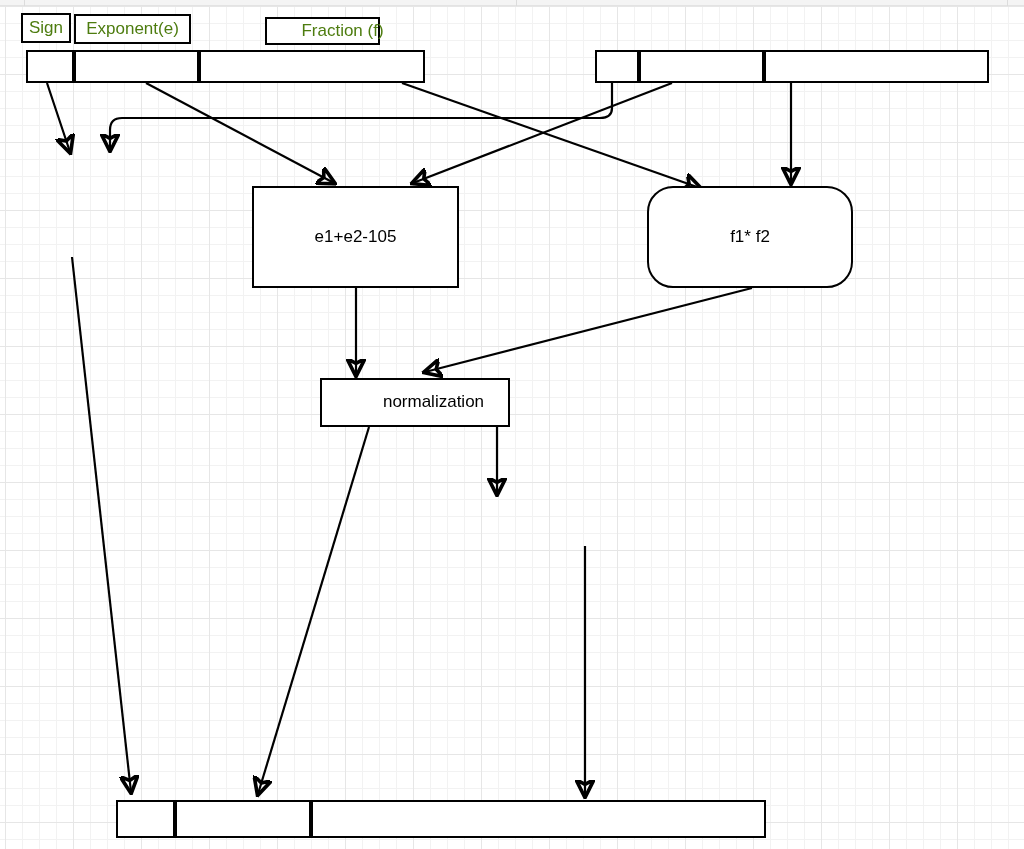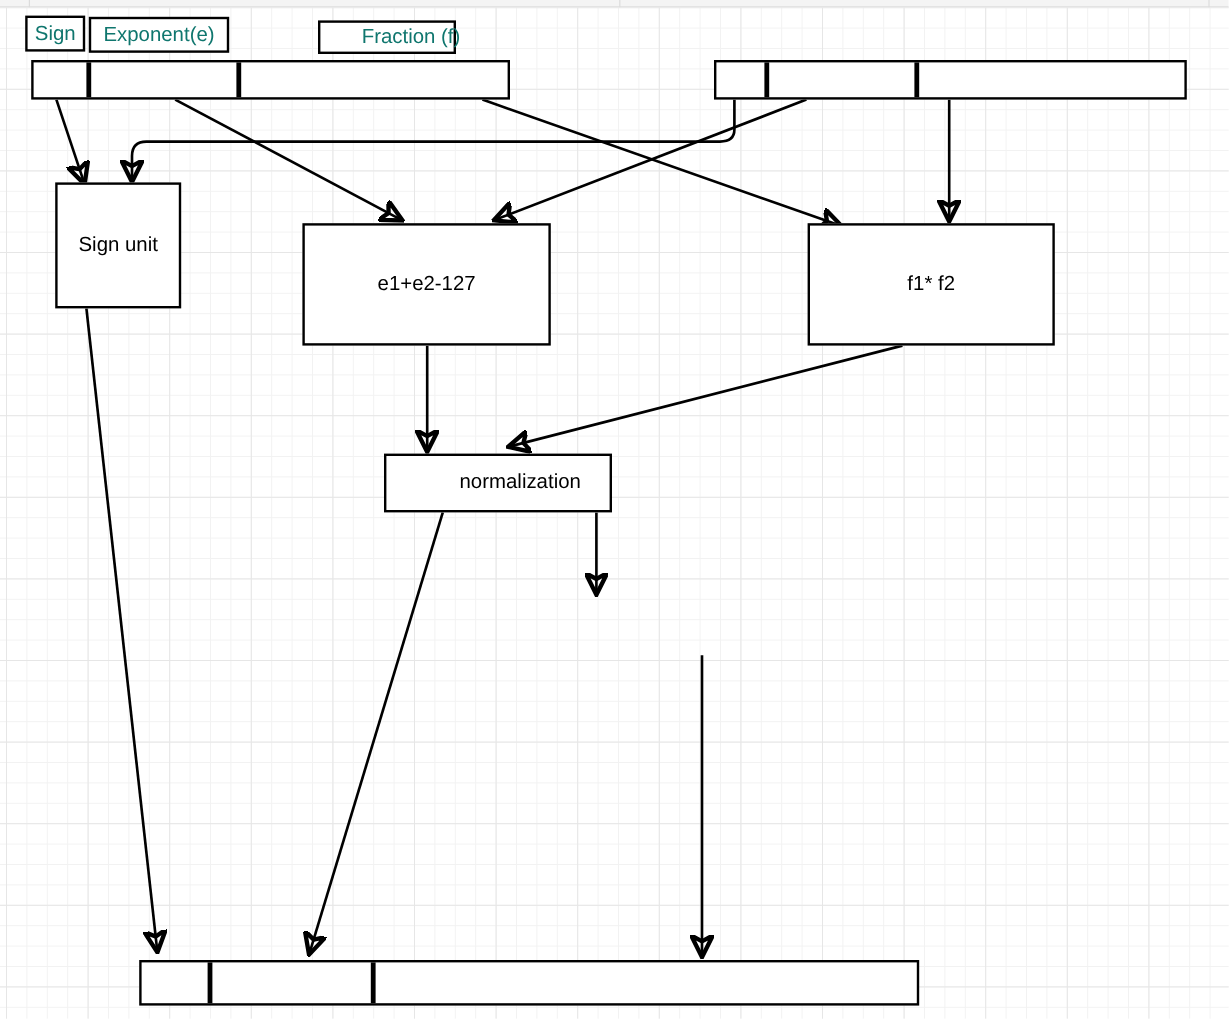--- a/index.html
+++ b/index.html
@@ -66,21 +66,21 @@
   }
   .label-box {
     position: absolute;
     box-sizing: border-box;
     background: #ffffff;
     border: 2px solid #000000;
     display: flex;
     align-items: center;
     justify-content: center;
     font-size: 17px;
-    color: #0f766e;
+    color: #4d7c0f;
     white-space: nowrap;
     z-index: 5;
   }
   .fmtbar {
     position: absolute;
     box-sizing: border-box;
     background: #ffffff;
     border: 2px solid #000000;
   }
   .fmtbar .divider {
@@ -156,29 +156,26 @@
   <div class="fmtbar" style="left:26px; top:50px; width:399px; height:33px;">
     <span class="divider" style="left:44px"></span>
     <span class="divider" style="left:169px"></span>
   </div>
 
   <div class="fmtbar" style="left:595px; top:50px; width:394px; height:33px;">
     <span class="divider" style="left:40px"></span>
     <span class="divider" style="left:165px"></span>
   </div>
 
-  <div class="box" style="left:46px; top:152px; width:105px; height:105px;">
-    <span>Sign unit</span>
+
+  <div class="box" style="left:252px; top:186px; width:207px; height:102px;">
+    <span>e1+e2-105</span>
   </div>
 
-  <div class="box" style="left:252px; top:186px; width:207px; height:102px;">
-    <span>e1+e2-127</span>
-  </div>
-
-  <div class="box" style="left:673px; top:186px; width:206px; height:102px;">
+  <div class="box" style="left:647px; top:186px; width:206px; height:102px;border-radius:26px;">
     <span>f1* f2</span>
   </div>
 
   <div class="box" style="left:320px; top:378px; width:190px; height:49px;padding-left:37px;">
     <span>normalization</span>
   </div>
 
 
   <div class="fmtbar" style="left:116px; top:800px; width:650px; height:38px;">
     <span class="divider" style="left:55px"></span>

